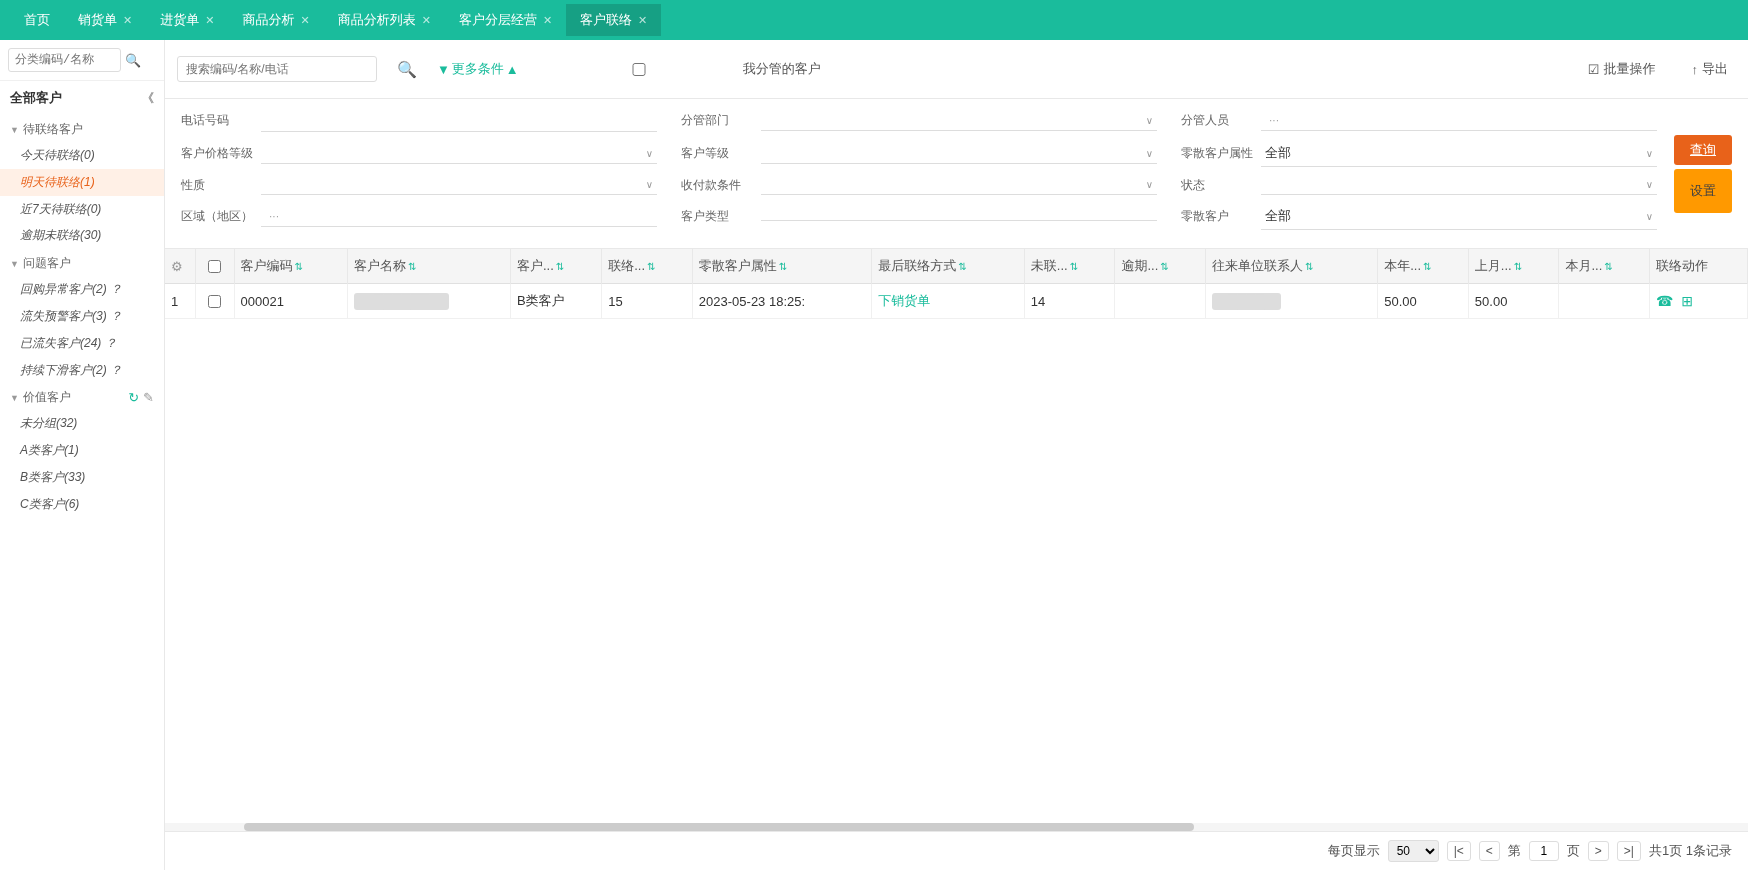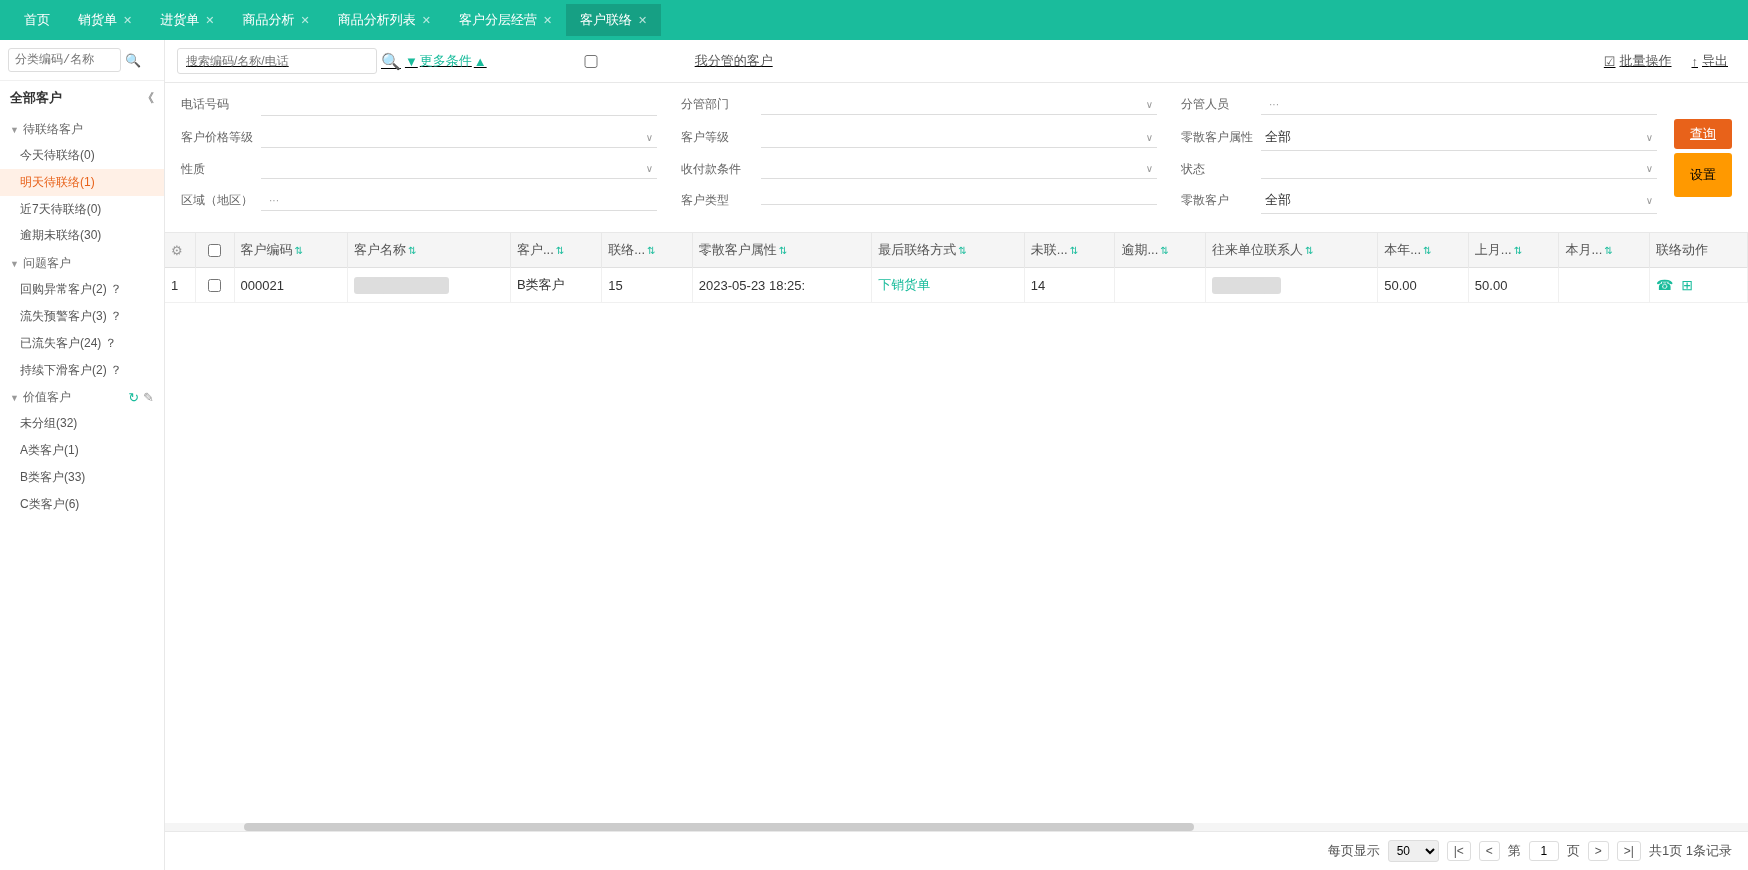--- a/index.html
+++ b/index.html
@@ -88,41 +88,41 @@
       margin-right: 4px;
       color: #999;
     }
 
     .sidebar-item {
       padding: 5px 10px 5px 20px;
       color: #555;
       font-size: 12px;
       cursor: pointer;
       line-height: 1.4;
+      font-style: italic;
     }
     .sidebar-item.active { background: #fff0e6; color: #e8621a; }
 
     
     .main-content {
       flex: 1;
       display: flex;
       flex-direction: column;
       overflow: hidden;
       background: #f5f5f5;
     }
 
     
     .filter-toolbar {
       background: white;
-      padding: 8px 12px;
+      padding: 16px 12px;
       display: flex;
       align-items: center;
       border-bottom: 1px solid #e8e8e8;
-      gap: 4px;
-      text-decoration: underline;
+      gap: 20px;
     }
     .filter-toolbar input {
       border: 1px solid #ddd;
       border-radius: 3px;
       padding: 5px 8px;
       width: 200px;
       font-size: 12px;
       outline: none;
     }
     .search-btn { color: #1abc9c; cursor: pointer; font-size: 16px; }
@@ -205,21 +205,21 @@
       border: none;
       border-radius: 3px;
       padding: 6px 16px;
       font-size: 13px;
       cursor: pointer;
       white-space: nowrap;
       text-decoration: underline;
     }
     .settings-btn {
       background: #ff9900;
-      color: #000000;
+      color: #404040;
       border: none;
       border-radius: 3px;
       padding: 13px 16px;
       font-size: 13px;
       cursor: pointer;
       white-space: nowrap;
       margin-top: 4px;
     }
     .action-btns {
       display: flex;

